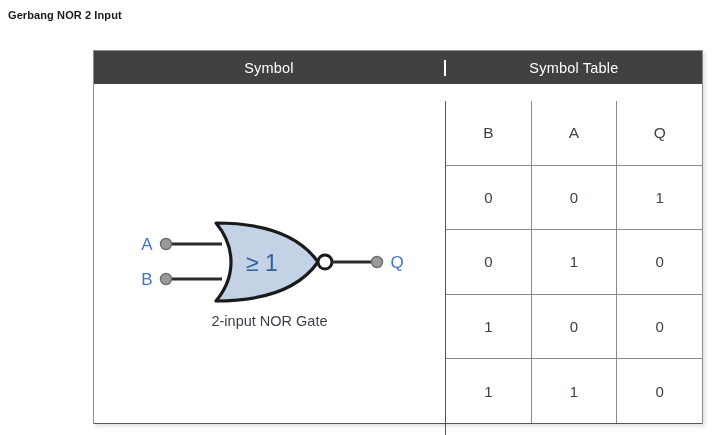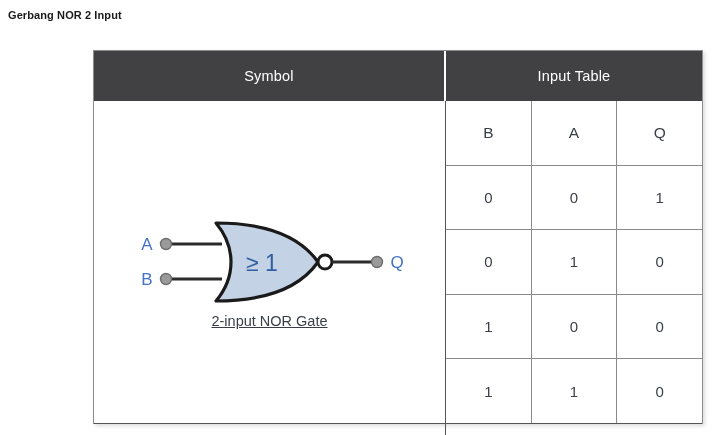--- a/index.html
+++ b/index.html
@@ -43,23 +43,24 @@
     box-sizing: border-box;
     box-shadow: 2px 2px 4px rgba(0,0,0,0.14);
   }
 
   
   .tbl-header {
     position: absolute;
     left: 0;
     top: 0;
     width: 100%;
-    height: 50px;
+    height: 33px;
     display: flex;
     background: #414042;
+    align-items: center;
   }
   .tbl-header .hcell {
     display: flex;
     align-items: center;
     justify-content: center;
     color: #ffffff;
     font-size: 14.5px;
     font-weight: 400;
     letter-spacing: 0.2px;
   }
@@ -142,35 +143,34 @@
     top: 0;
   }
   .gate-caption {
     position: absolute;
     left: 0;
     top: 212px;
     width: 351px;
     text-align: center;
     font-size: 14.5px;
     color: #3a3f47;
-    text-decoration: underline;
   }
 </style>
 </head>
 <body>
 
 <div id="root">
 
   <div class="page-title">Gerbang NOR 2 Input</div>
 
   <div class="gate-table">
 
     <div class="tbl-header">
       <div class="hcell symbol">Symbol</div>
-      <div class="hcell truth">Input Table</div>
+      <div class="hcell truth">Symbol Table</div>
     </div>
 
     <div class="tbl-body">
 
       <div class="symbol-pane">
 
         <svg class="gate-svg" width="351" height="322" viewBox="0 0 351 322">
 
           <line x1="72" y1="143" x2="128" y2="143" stroke="#2b2b2b" stroke-width="3"></line>
           <line x1="72" y1="178" x2="128" y2="178" stroke="#2b2b2b" stroke-width="3"></line>

